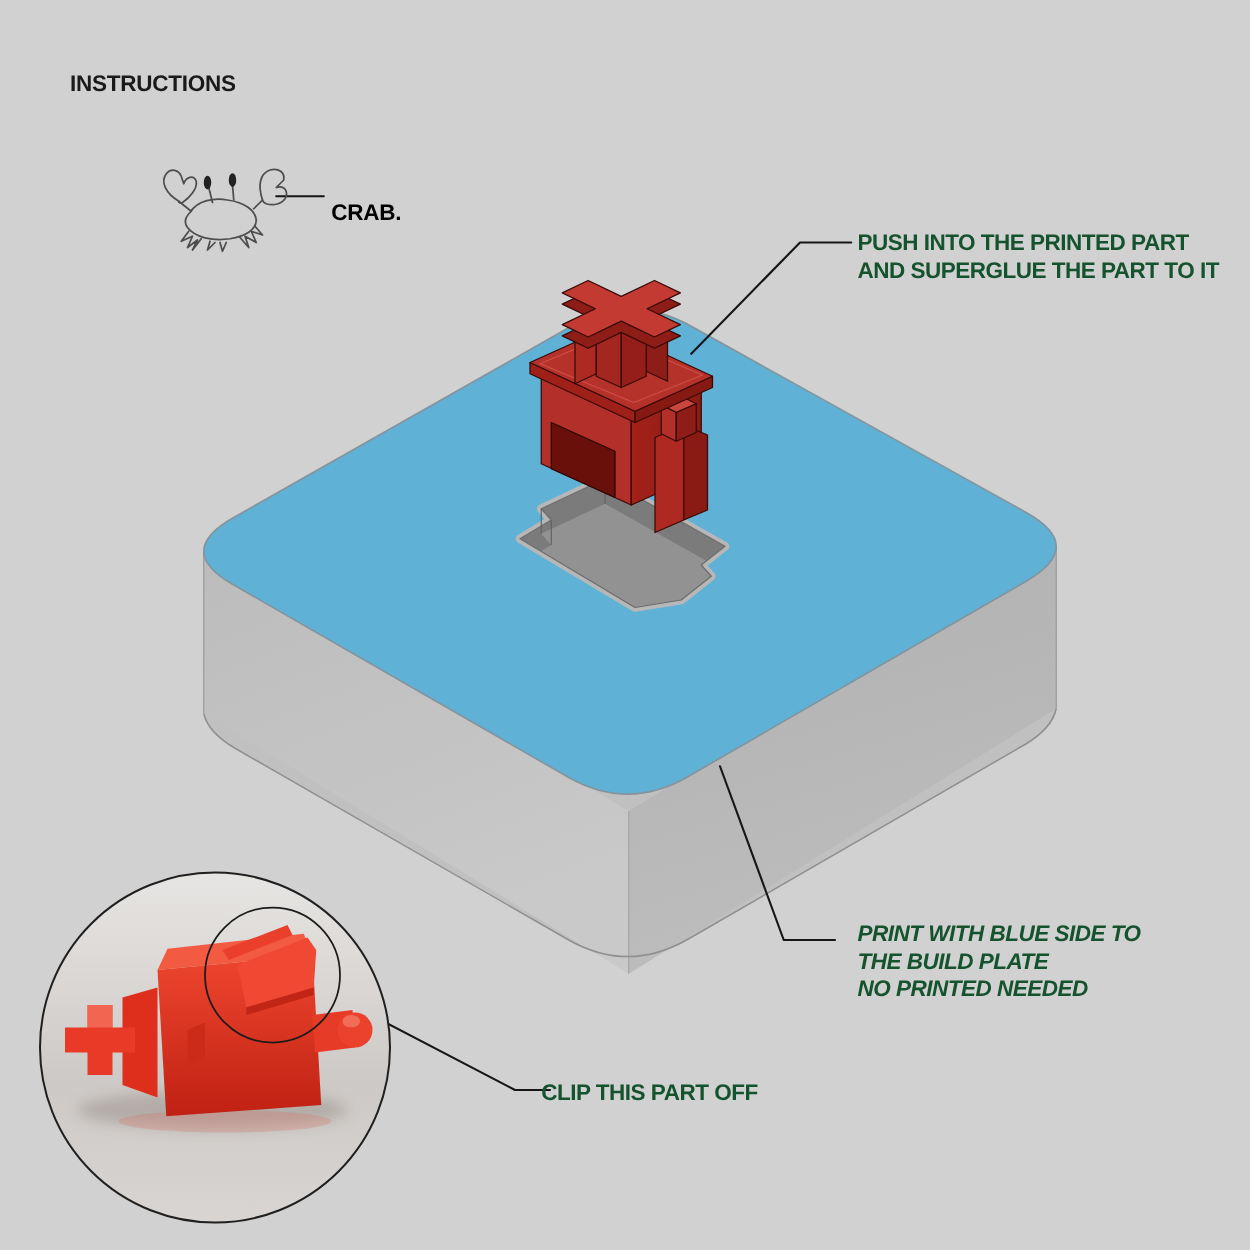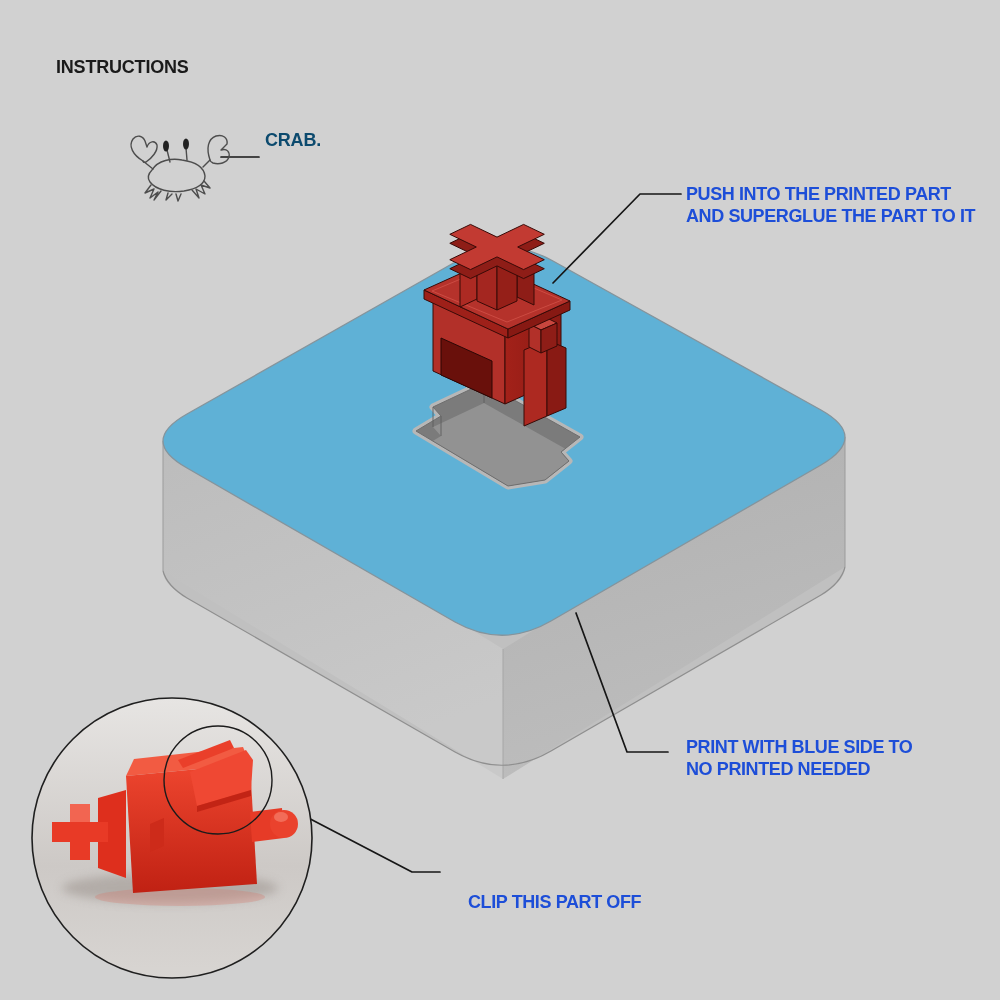--- a/index.html
+++ b/index.html
@@ -1,28 +1,28 @@
 <!DOCTYPE html>
 <html><head>
 <meta charset="utf-8">
 <style>
   html,body{margin:0;padding:0;}
   #stage{position:relative;width:1000px;height:1000px;background:#d1d1d1;overflow:hidden;
          font-family:"Liberation Sans",sans-serif;}
   svg.scene{position:absolute;left:0;top:0;}
-  .note{position:absolute;font-weight:700;font-size:18px;line-height:22px;color:#1d4ed8;
+  .note{position:absolute;font-weight:700;font-size:18px;line-height:22px;color:#14532d;
         letter-spacing:-0.4px;white-space:nowrap;}
   .note div{height:22px;}
   .title{position:absolute;left:56px;top:57px;font-weight:700;font-size:18px;color:#1a1a1a;
          letter-spacing:-0.2px;}
-  .crab-label{position:absolute;left:265px;top:130px;font-weight:700;font-size:18px;color:#0c4a6e;
+  .crab-label{position:absolute;left:265px;top:160px;font-weight:700;font-size:18px;color:#000000;
          letter-spacing:-0.2px;}
   .push-note{left:686px;top:183px;}
-  .print-note{left:686px;top:736px;}
-  .clip-note{left:468px;top:863px;margin-top:28px;}
+  .print-note{left:686px;top:736px;font-style:italic;}
+  .clip-note{left:433px;top:863px;}
 </style>
 </head>
 <body>
 
 <div id="stage">
 
   <svg class="scene" width="1000" height="1000" viewBox="0 0 1000 1000">
     <defs>
       <linearGradient id="gLeft" x1="0" y1="0" x2="0.4" y2="1">
         <stop offset="0" stop-color="#bcbcbc"></stop>
@@ -166,20 +166,21 @@
 
   <div class="crab-label">CRAB.</div>
 
   <div class="note push-note">
     <div>PUSH INTO THE PRINTED PART</div>
     <div>AND SUPERGLUE THE PART TO IT</div>
   </div>
 
   <div class="note print-note">
     <div>PRINT WITH BLUE SIDE TO</div>
+    <div>THE BUILD PLATE</div>
     <div>NO PRINTED NEEDED</div>
   </div>
 
   <div class="note clip-note">
     <div>CLIP THIS PART OFF</div>
   </div>
 
 </div>
 
 </body></html>

